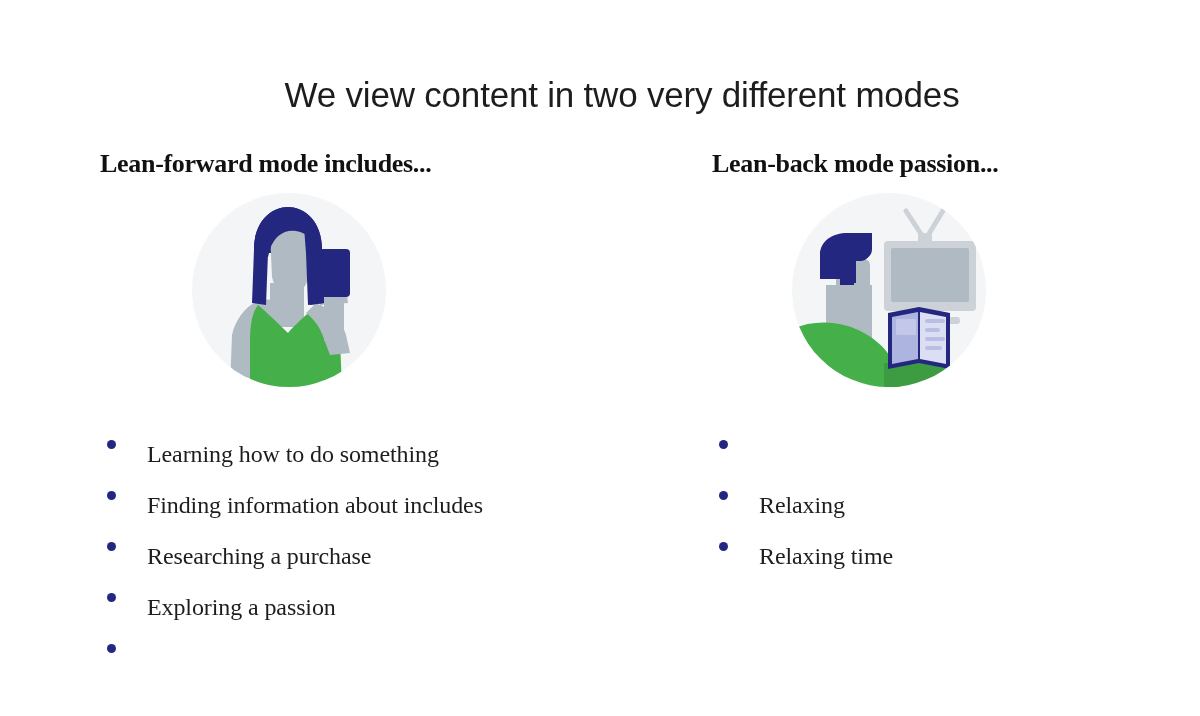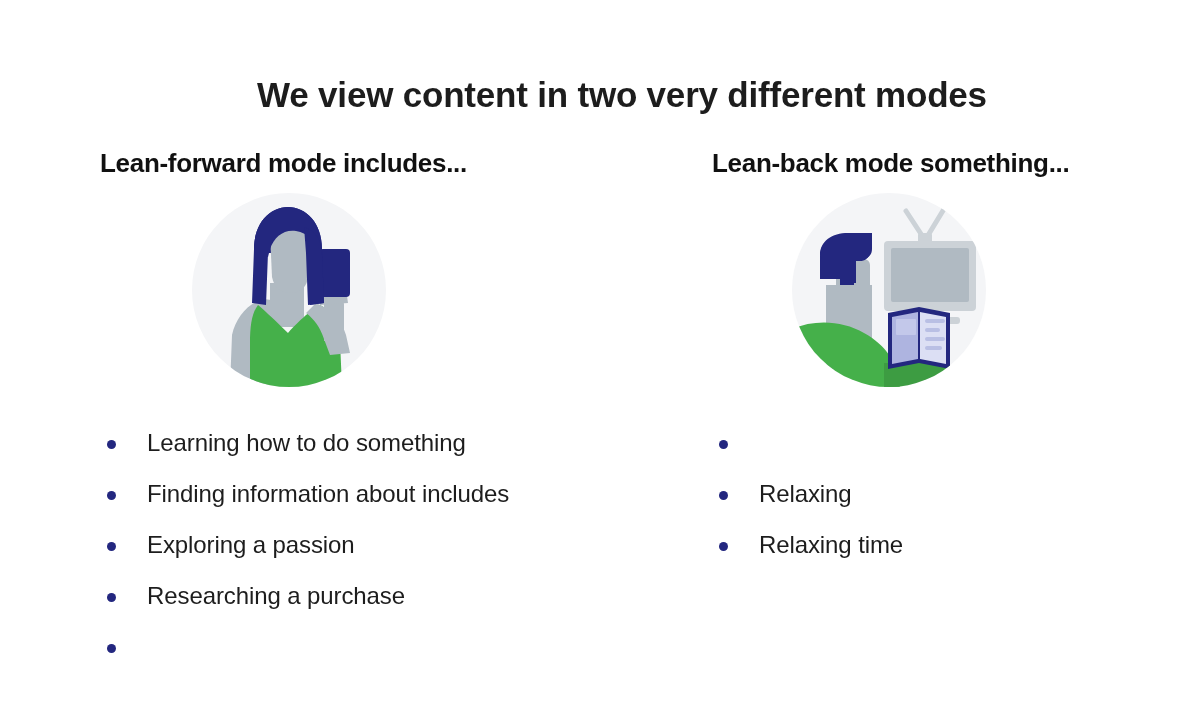--- a/index.html
+++ b/index.html
@@ -25,35 +25,36 @@
   }
 
   
   .slide-title {
     position: absolute;
     top: 50px;
     left: 0;
     width: 1200px;
     text-align: center;
     font-size: 35px;
-    font-weight: 700;
+    font-weight: 400;
     color: #1d1d1d;
     letter-spacing: -0.2px;
     line-height: 1.25;
     white-space: nowrap;
     padding-left: 44px;
   }
 
   
   .columns {
     position: absolute;
     top: 126px;
     left: 0;
     width: 1200px;
     height: 560px;
+    font-family: Liberation Serif, serif;
   }
   .column {
     position: absolute;
     top: 0;
     width: 520px;
     height: 560px;
   }
   .column-left  { left: 100px; }
   .column-right { left: 712px; }
 
@@ -88,21 +89,21 @@
     margin: 0;
     padding: 0;
     list-style: none;
     width: 520px;
   }
   .bullet-item {
     position: relative;
     height: 51px;
     padding-left: 47px;
     display: flex;
-    align-items: center;
+    align-items: flex-end;
   }
   .bullet-dot {
     position: absolute;
     left: 7px;
     top: 50%;
     width: 9px;
     height: 9px;
     margin-top: -4px;
     border-radius: 50%;
     background: #23277f;
@@ -167,36 +168,36 @@
         <li class="bullet-item">
           <span class="bullet-dot"></span>
           <span class="bullet-text">Learning how to do something</span>
         </li>
         <li class="bullet-item">
           <span class="bullet-dot"></span>
           <span class="bullet-text">Finding information about includes</span>
         </li>
         <li class="bullet-item">
           <span class="bullet-dot"></span>
+          <span class="bullet-text">Researching a purchase</span>
+        </li>
+        <li class="bullet-item">
+          <span class="bullet-dot"></span>
           <span class="bullet-text">Exploring a passion</span>
         </li>
         <li class="bullet-item">
           <span class="bullet-dot"></span>
-          <span class="bullet-text">Researching a purchase</span>
-        </li>
-        <li class="bullet-item">
-          <span class="bullet-dot"></span>
         </li>
       </ul>
 
     </section>
 
     <section class="column column-right">
 
-      <h2 class="column-heading">Lean-back mode something...</h2>
+      <h2 class="column-heading">Lean-back mode passion...</h2>
 
       <div class="illustration illustration-right">
         <svg viewBox="0 0 194 194" xmlns="http://www.w3.org/2000/svg" aria-hidden="true">
           <defs>
             <clipPath id="clipRight">
               <circle cx="97" cy="97" r="97"></circle>
             </clipPath>
           </defs>
           <circle cx="97" cy="97" r="97" fill="#f4f5f7"></circle>
           <g clip-path="url(#clipRight)">

